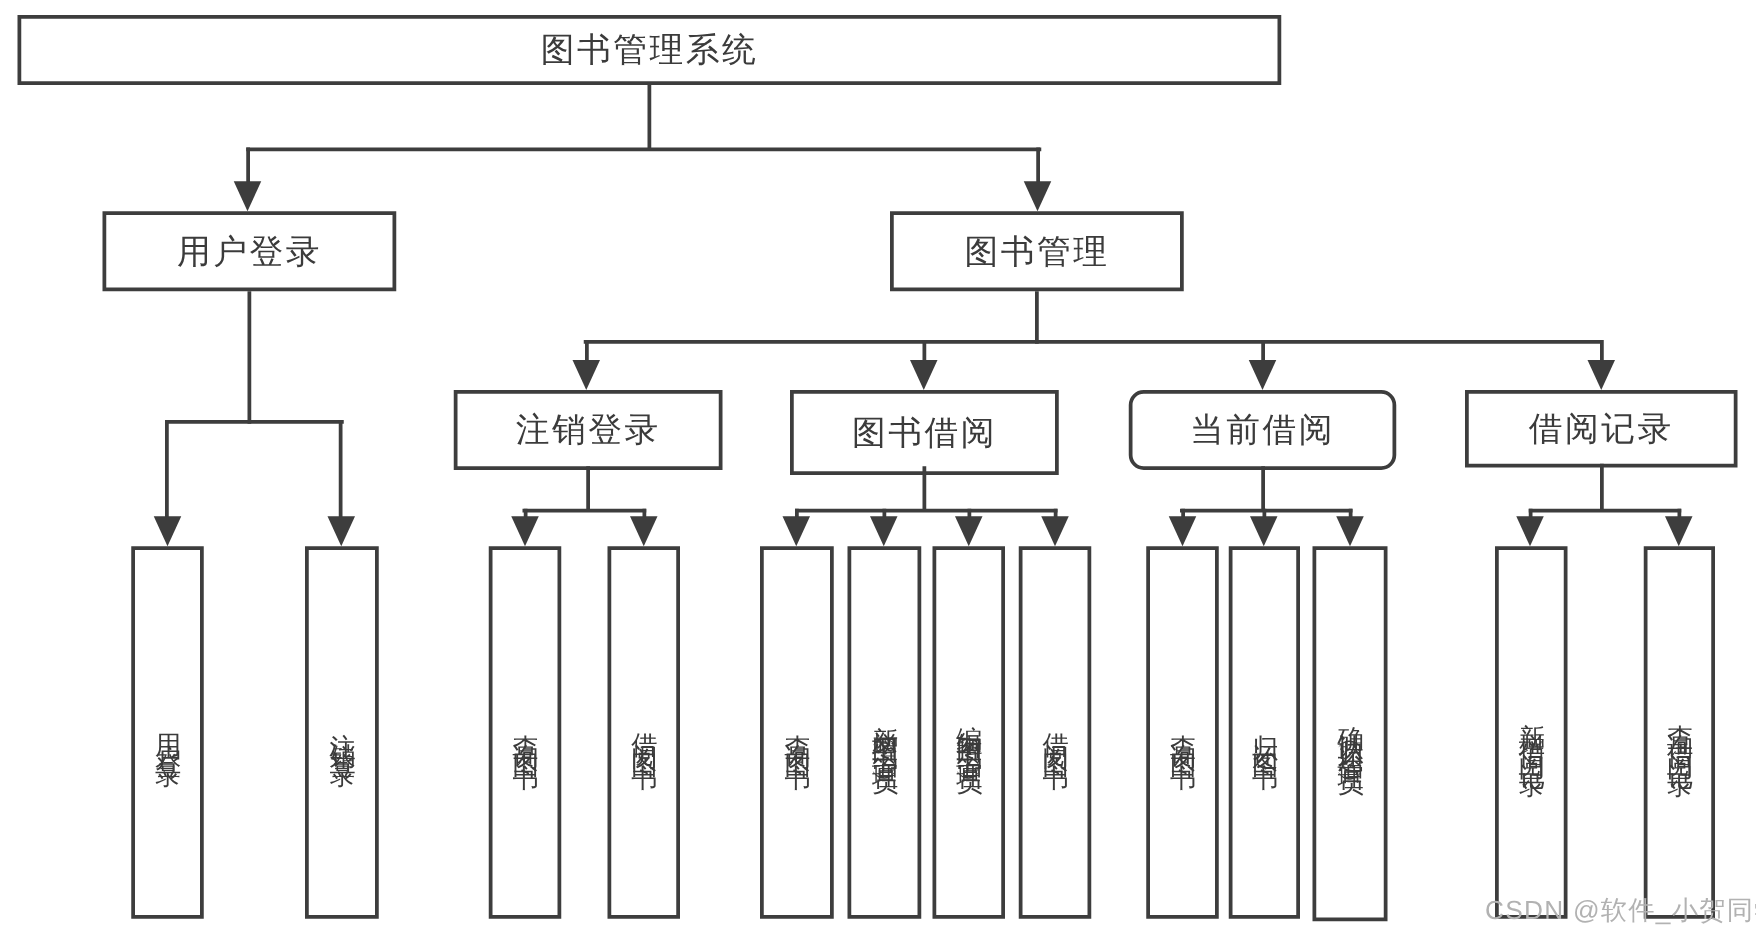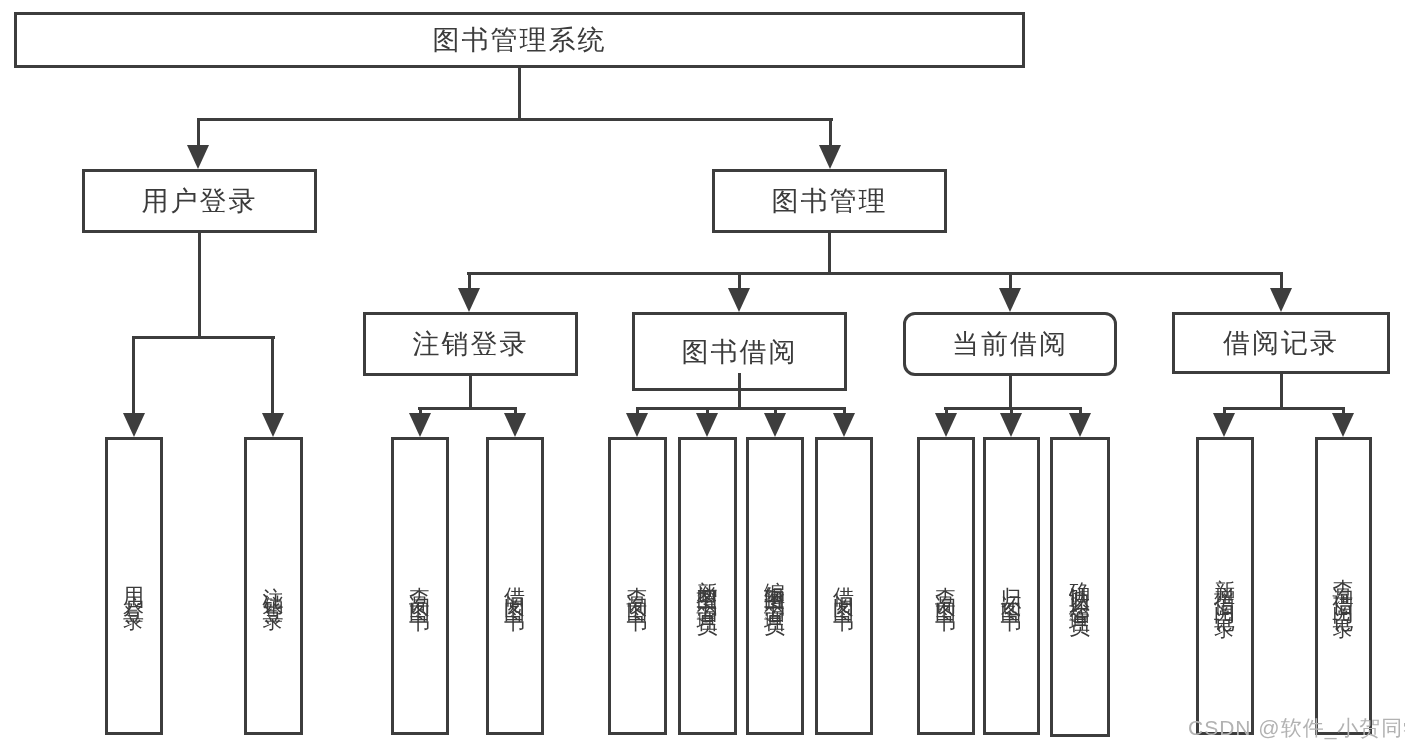--- a/index.html
+++ b/index.html
@@ -41,21 +41,21 @@
   <div class="box" style="left:82px;top:169px;width:235px;height:64px;">
     <span>用户登录</span>
   </div>
   <div class="box" style="left:712px;top:169px;width:235px;height:64px;align-items:center;">
     <span>图书管理</span>
   </div>
 
   <div class="box" style="left:363px;top:312px;width:215px;height:64px;">
     <span>注销登录</span>
   </div>
-  <div class="box" style="left:632px;top:312px;width:215px;height:79px;">
+  <div class="box" style="left:632px;top:312px;width:215px;height:68px;">
     <span>图书借阅</span>
   </div>
   <div class="box" style="left:903px;top:312px;width:214px;height:64px;border-radius:12px;">
     <span>当前借阅</span>
   </div>
   <div class="box" style="left:1172px;top:312px;width:218px;height:62px;">
     <span>借阅记录</span>
   </div>
 
   <div class="box leafbox" style="left:105px;top:437px;width:58px;height:298px;">

